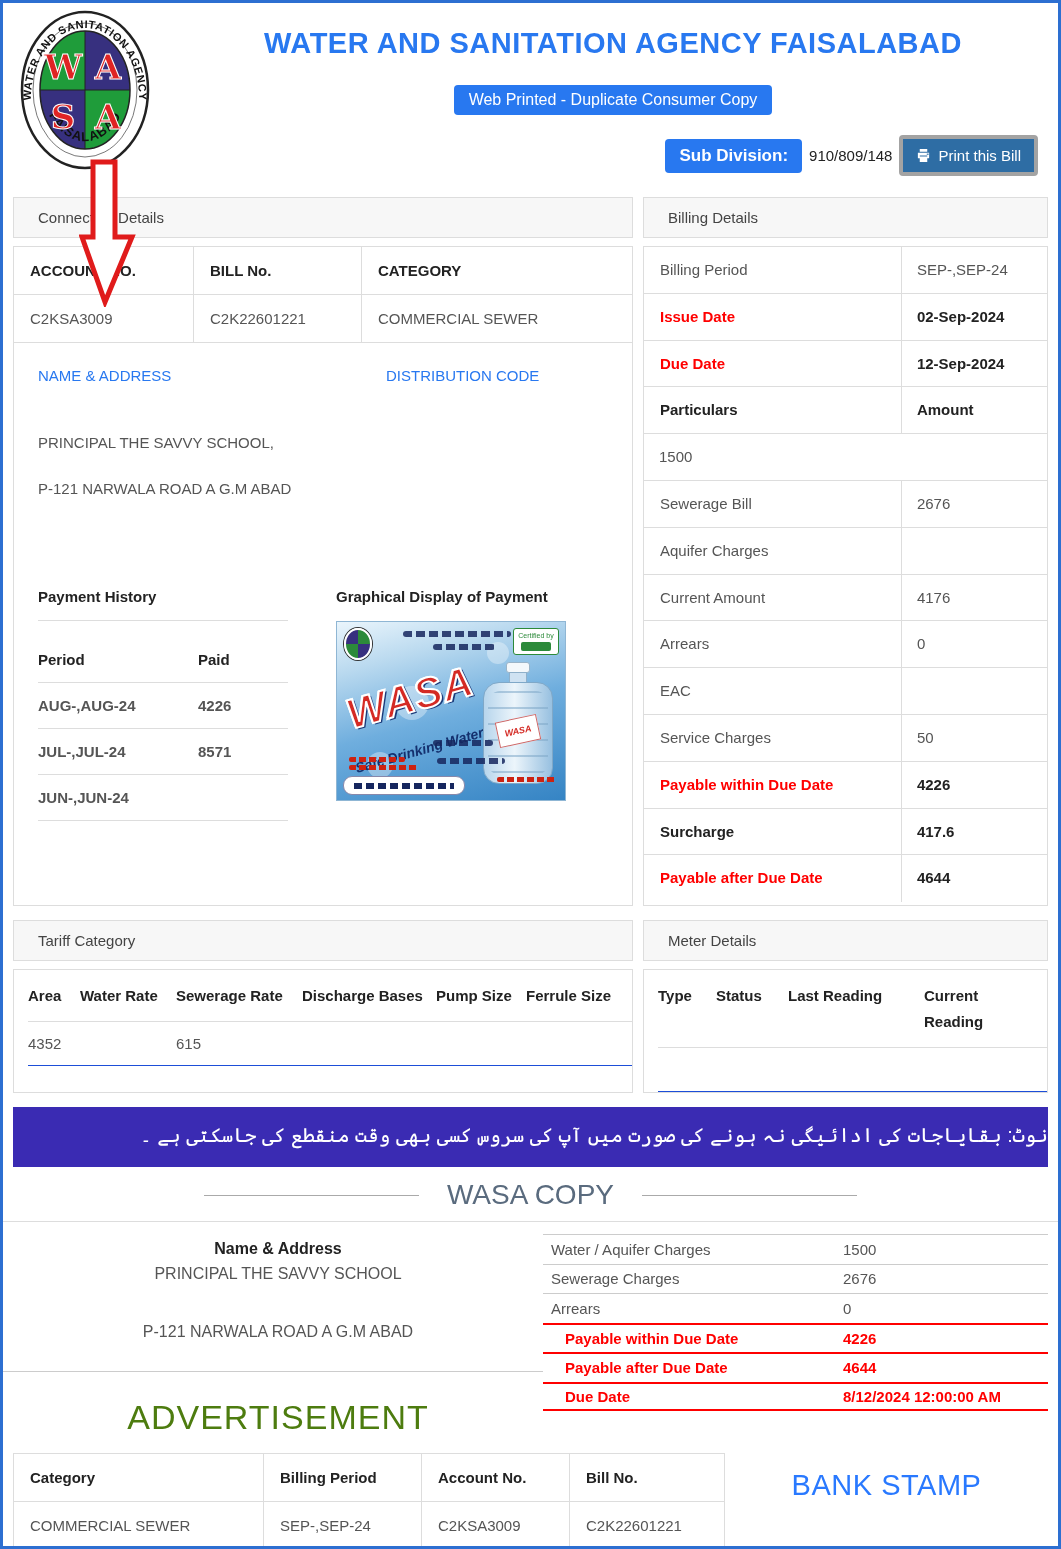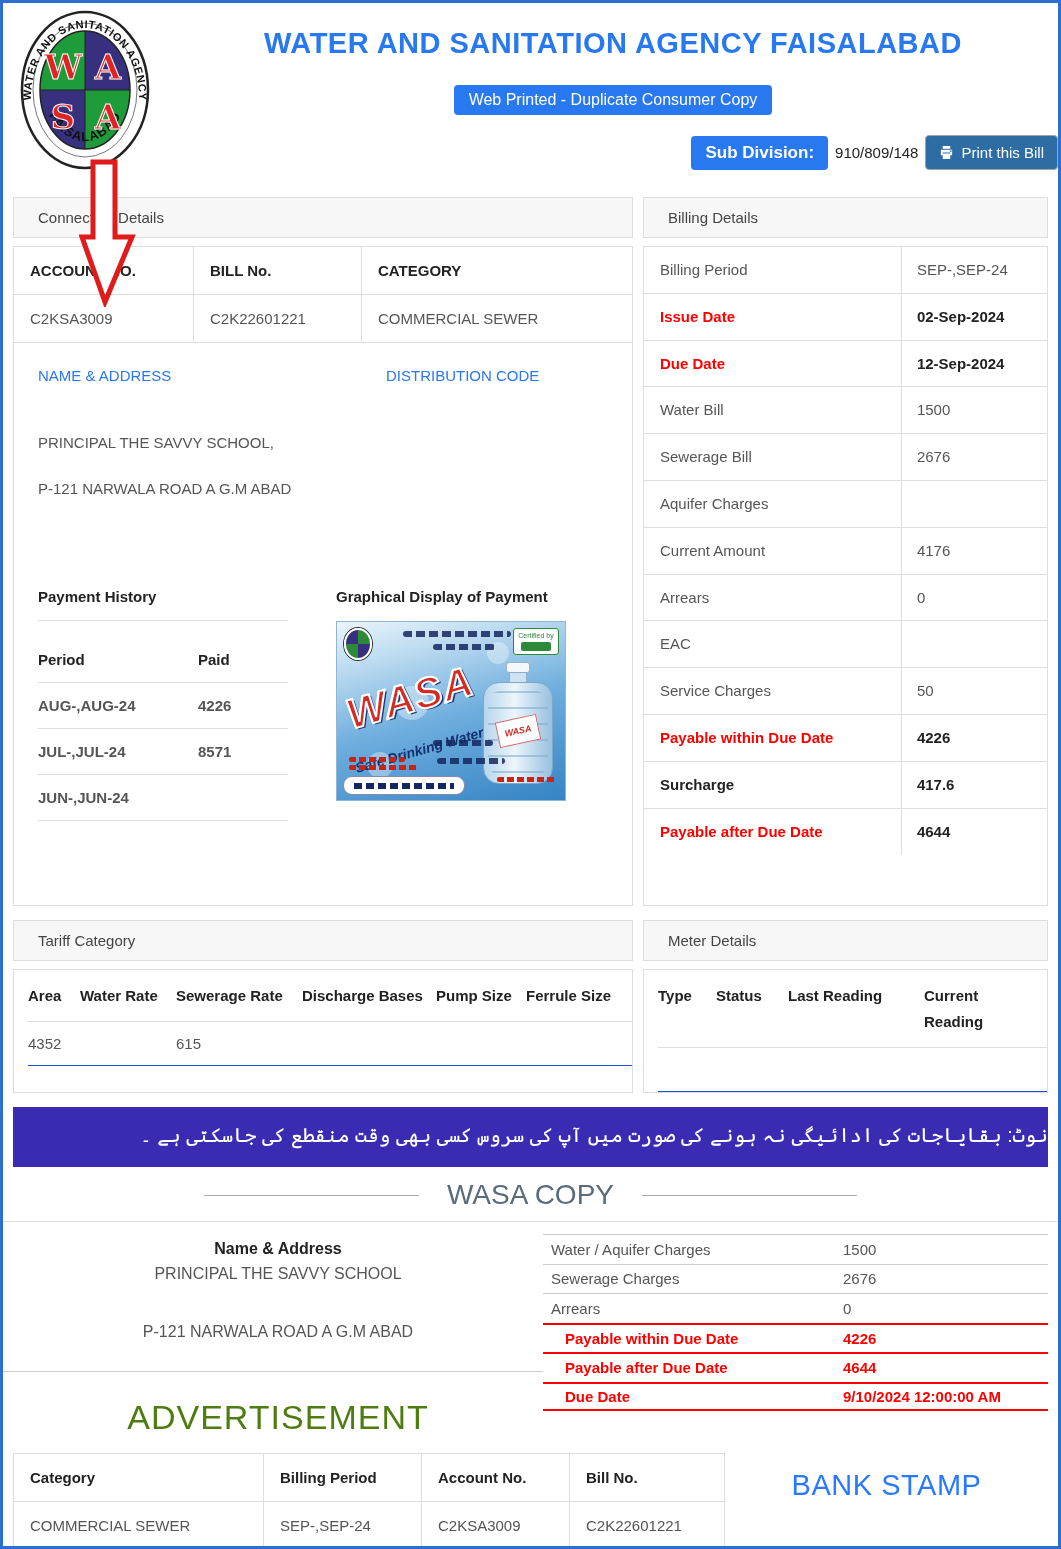--- a/index.html
+++ b/index.html
@@ -8,24 +8,24 @@
   .page { position:relative; width:1061px; height:1549px; background:#fff;
           border:3px solid #2d6fd1; overflow:hidden; }
 
   
   .header { position:relative; height:188px; }
   .logo-wrap { position:absolute; left:16px; top:6px; }
   .header-main { margin-left:165px; }
   .title { text-align:center; color:#2878f0; font-weight:bold; font-size:29px; padding-top:24px; letter-spacing:.5px; }
   .copy-badge-wrap { text-align:center; margin-top:25px; }
   .copy-badge { display:inline-block; background:#2878f0; color:#fff; font-size:16px; padding:6px 15px; border-radius:4px; }
-  .subdiv-row { position:absolute; right:0; top:132px; display:flex; align-items:center; gap:7px; }
+  .subdiv-row { position:absolute; right:20px; top:132px; display:flex; align-items:center; gap:7px; }
   .subdiv-badge { background:#2878f0; color:#fff; font-weight:bold; font-size:17px; padding:7px 14px; border-radius:4px; }
   .subdiv-value { font-size:15px; color:#222; }
-  .print-btn { background:#2e6da4; color:#fff; font-size:15px; padding:8px 13px; border-radius:4px; border:1px solid #a3a3a3;
+  .print-btn { background:#2e6da4; color:#fff; font-size:15px; padding:8px 13px; border-radius:4px; border:4px solid #a3a3a3;
                display:flex; align-items:center; gap:7px; cursor:pointer; font-family:inherit; }
 
   .annotation-arrow { position:absolute; left:76px; top:156px; z-index:10; }
 
   
   .main { display:grid; grid-template-columns:620px 1fr; gap:10px; padding:6px 10px 0; }
   .phead { background:#f7f7f7; border:1px solid #ddd; color:#444; font-size:15px; padding:11px 24px; margin-bottom:8px; }
   .pbody { border:1px solid #ddd; background:#fff; }
   .pbody.tall { height:660px; overflow:hidden; }
 
@@ -278,22 +278,25 @@
           <div class="bill-value">SEP-,SEP-24</div>
         </div>
         <div class="bill-row red">
           <div class="bill-label">Issue Date</div>
           <div class="bill-value">02-Sep-2024</div>
         </div>
         <div class="bill-row red">
           <div class="bill-label">Due Date</div>
           <div class="bill-value">12-Sep-2024</div>
         </div>
-        <div class="bill-row">
-          <div class="bill-label">Water Bill</div>
+        <div class="bill-row bold">
+          <div class="bill-label">Particulars</div>
+          <div class="bill-value">Amount</div>
+        </div>
+        <div class="bill-row">
           <div class="bill-value">1500</div>
         </div>
         <div class="bill-row">
           <div class="bill-label">Sewerage Bill</div>
           <div class="bill-value">2676</div>
         </div>
         <div class="bill-row">
           <div class="bill-label">Aquifer Charges</div>
           <div class="bill-value"></div>
         </div>
@@ -407,21 +410,21 @@
       <div class="chg-row red">
         <div class="chg-label">Payable within Due Date</div>
         <div class="chg-value">4226</div>
       </div>
       <div class="chg-row red">
         <div class="chg-label">Payable after Due Date</div>
         <div class="chg-value">4644</div>
       </div>
       <div class="chg-row red last">
         <div class="chg-label">Due Date</div>
-        <div class="chg-value">9/10/2024 12:00:00 AM</div>
+        <div class="chg-value">8/12/2024 12:00:00 AM</div>
       </div>
     </div>
   </div>
 
   <div class="bottom">
     <div class="sum-table">
       <div class="sum-row hdr">
         <div class="sum-cell">Category</div>
         <div class="sum-cell">Billing Period</div>
         <div class="sum-cell">Account No.</div>

